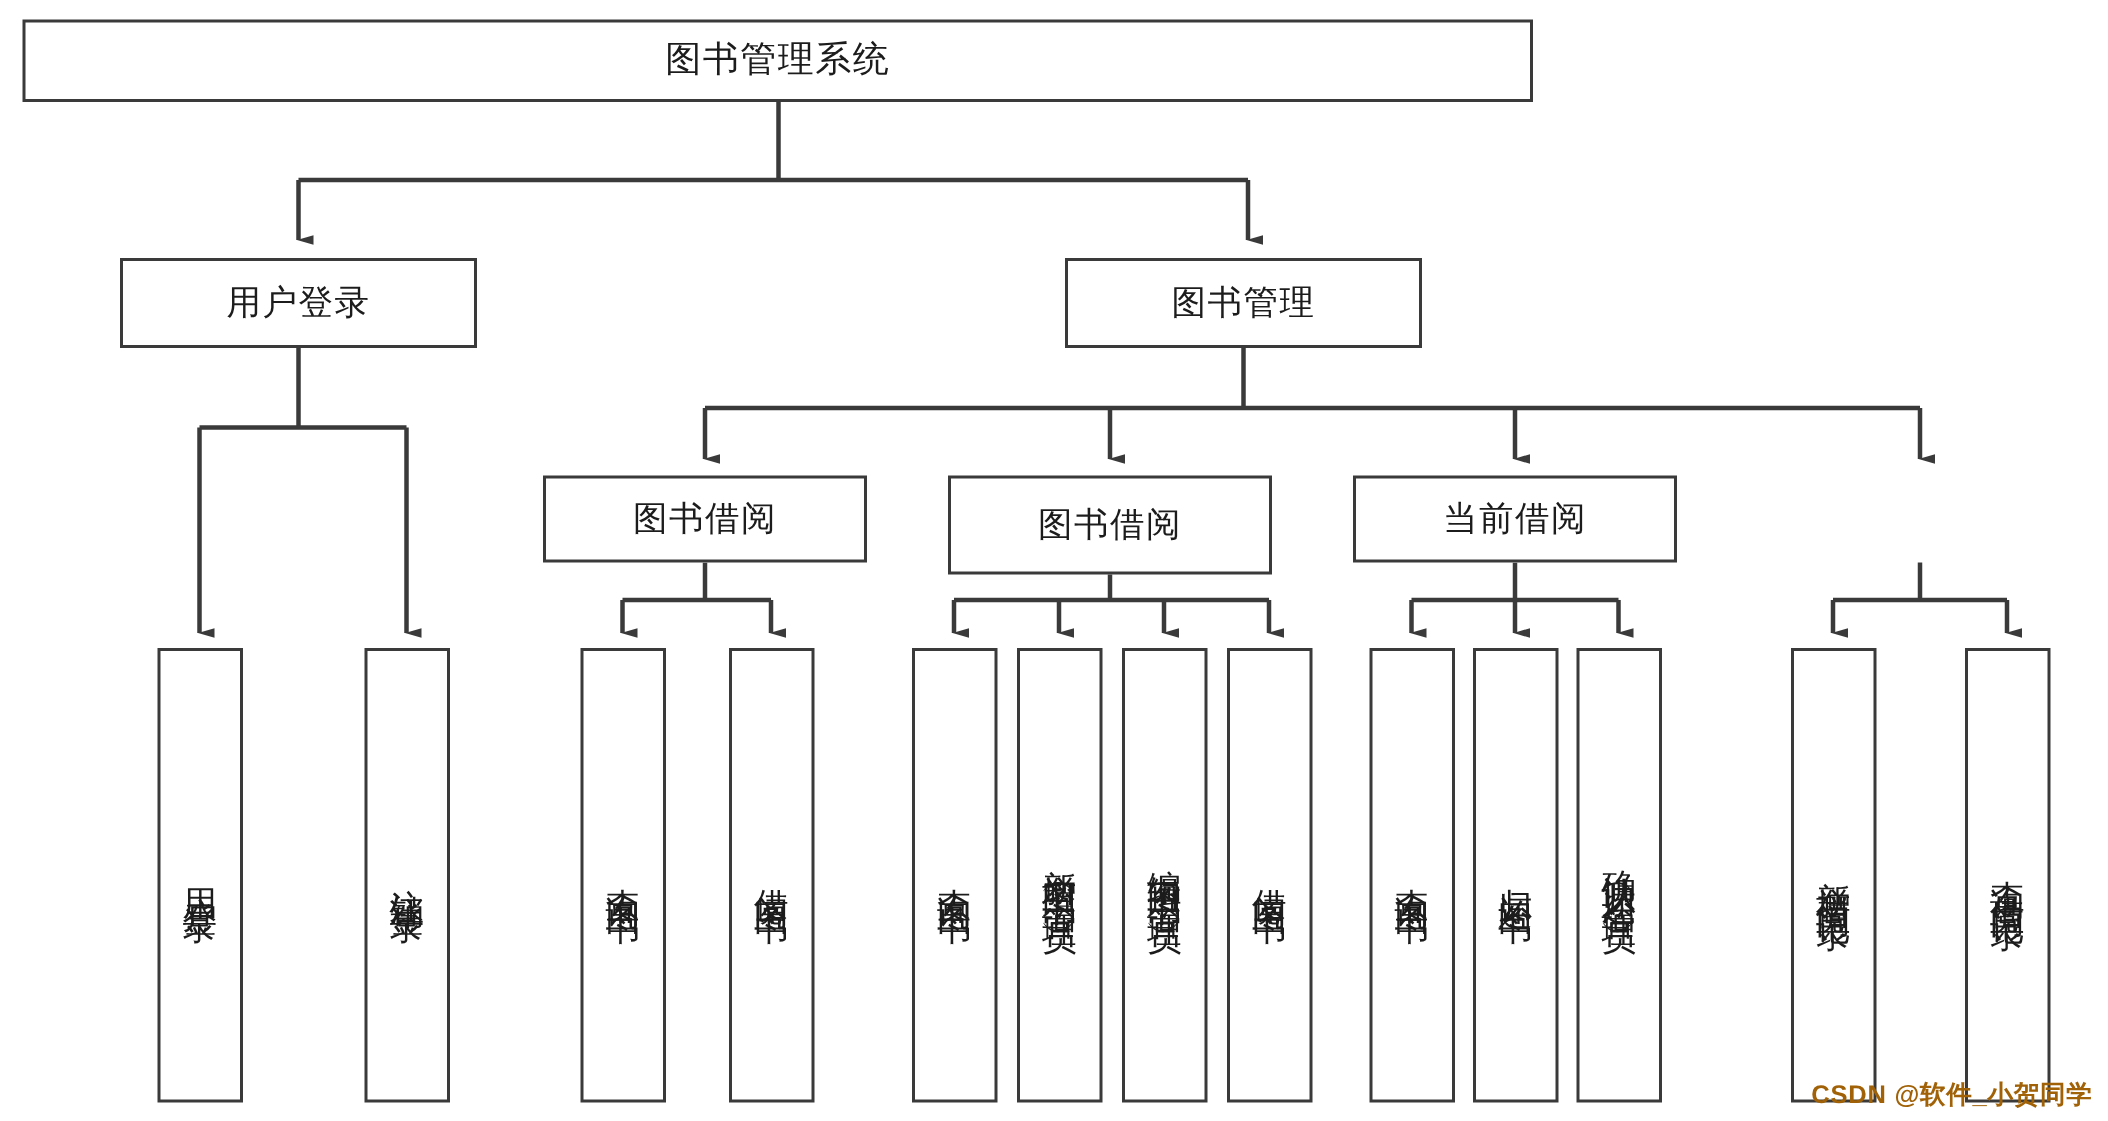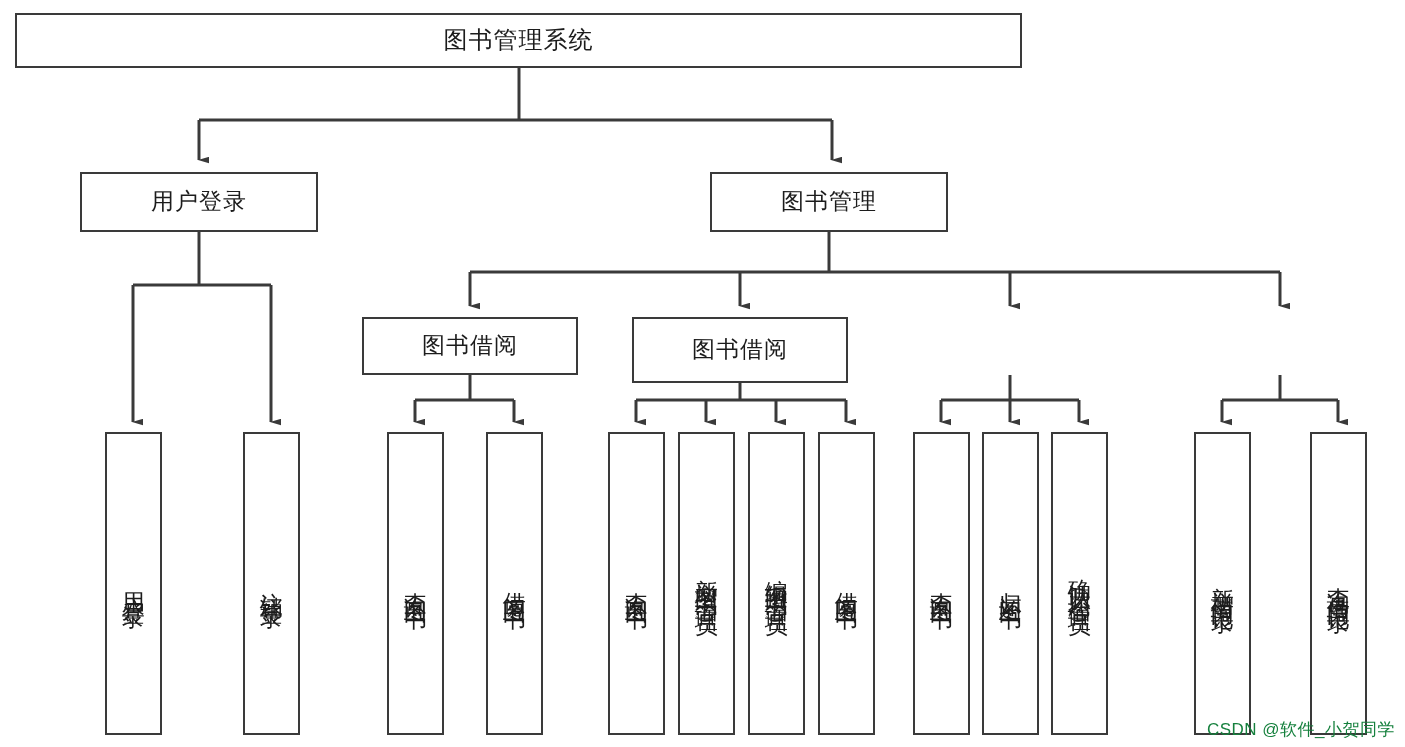--- a/index.html
+++ b/index.html
@@ -59,24 +59,25 @@
     white-space: nowrap;
   }
   .node .label {
     display: block;
   }
   .watermark {
     position: absolute;
     right: 10px;
     bottom: 6px;
     font-size: 17px;
-    color: #15803d;
+    color: #a16207;
     letter-spacing: 0.5px;
     z-index: 5;
     white-space: nowrap;
+    font-weight: bold;
   }
 </style>
 </head>
 <body>
 
 <div id="canvas">
 
   <svg id="edges" viewBox="0 0 1405 747">
     <defs>
       <marker id="arrow" markerWidth="10" markerHeight="12" refX="3.2" refY="10" orient="auto" markerUnits="userSpaceOnUse">
@@ -137,20 +138,23 @@
   <div class="node horizontal" style="left:710px; top:172px; width:238px; height:60px;">
     <span class="label">图书管理</span>
   </div>
 
   <div class="node horizontal" style="left:362px; top:317px; width:216px; height:58px;">
     <span class="label">图书借阅</span>
   </div>
   <div class="node horizontal" style="left:632px; top:317px; width:216px; height:66px;">
     <span class="label">图书借阅</span>
   </div>
+  <div class="node horizontal" style="left:902px; top:317px; width:216px; height:58px;">
+    <span class="label">当前借阅</span>
+  </div>
 
   <div class="node vertical" style="left:105px; top:432px; width:57px; height:303px;">
     <span class="label">用户登录</span>
   </div>
   <div class="node vertical" style="left:243px; top:432px; width:57px; height:303px;">
     <span class="label">注销登录</span>
   </div>
 
   <div class="node vertical" style="left:387px; top:432px; width:57px; height:303px;">
     <span class="label">查询图书</span>

